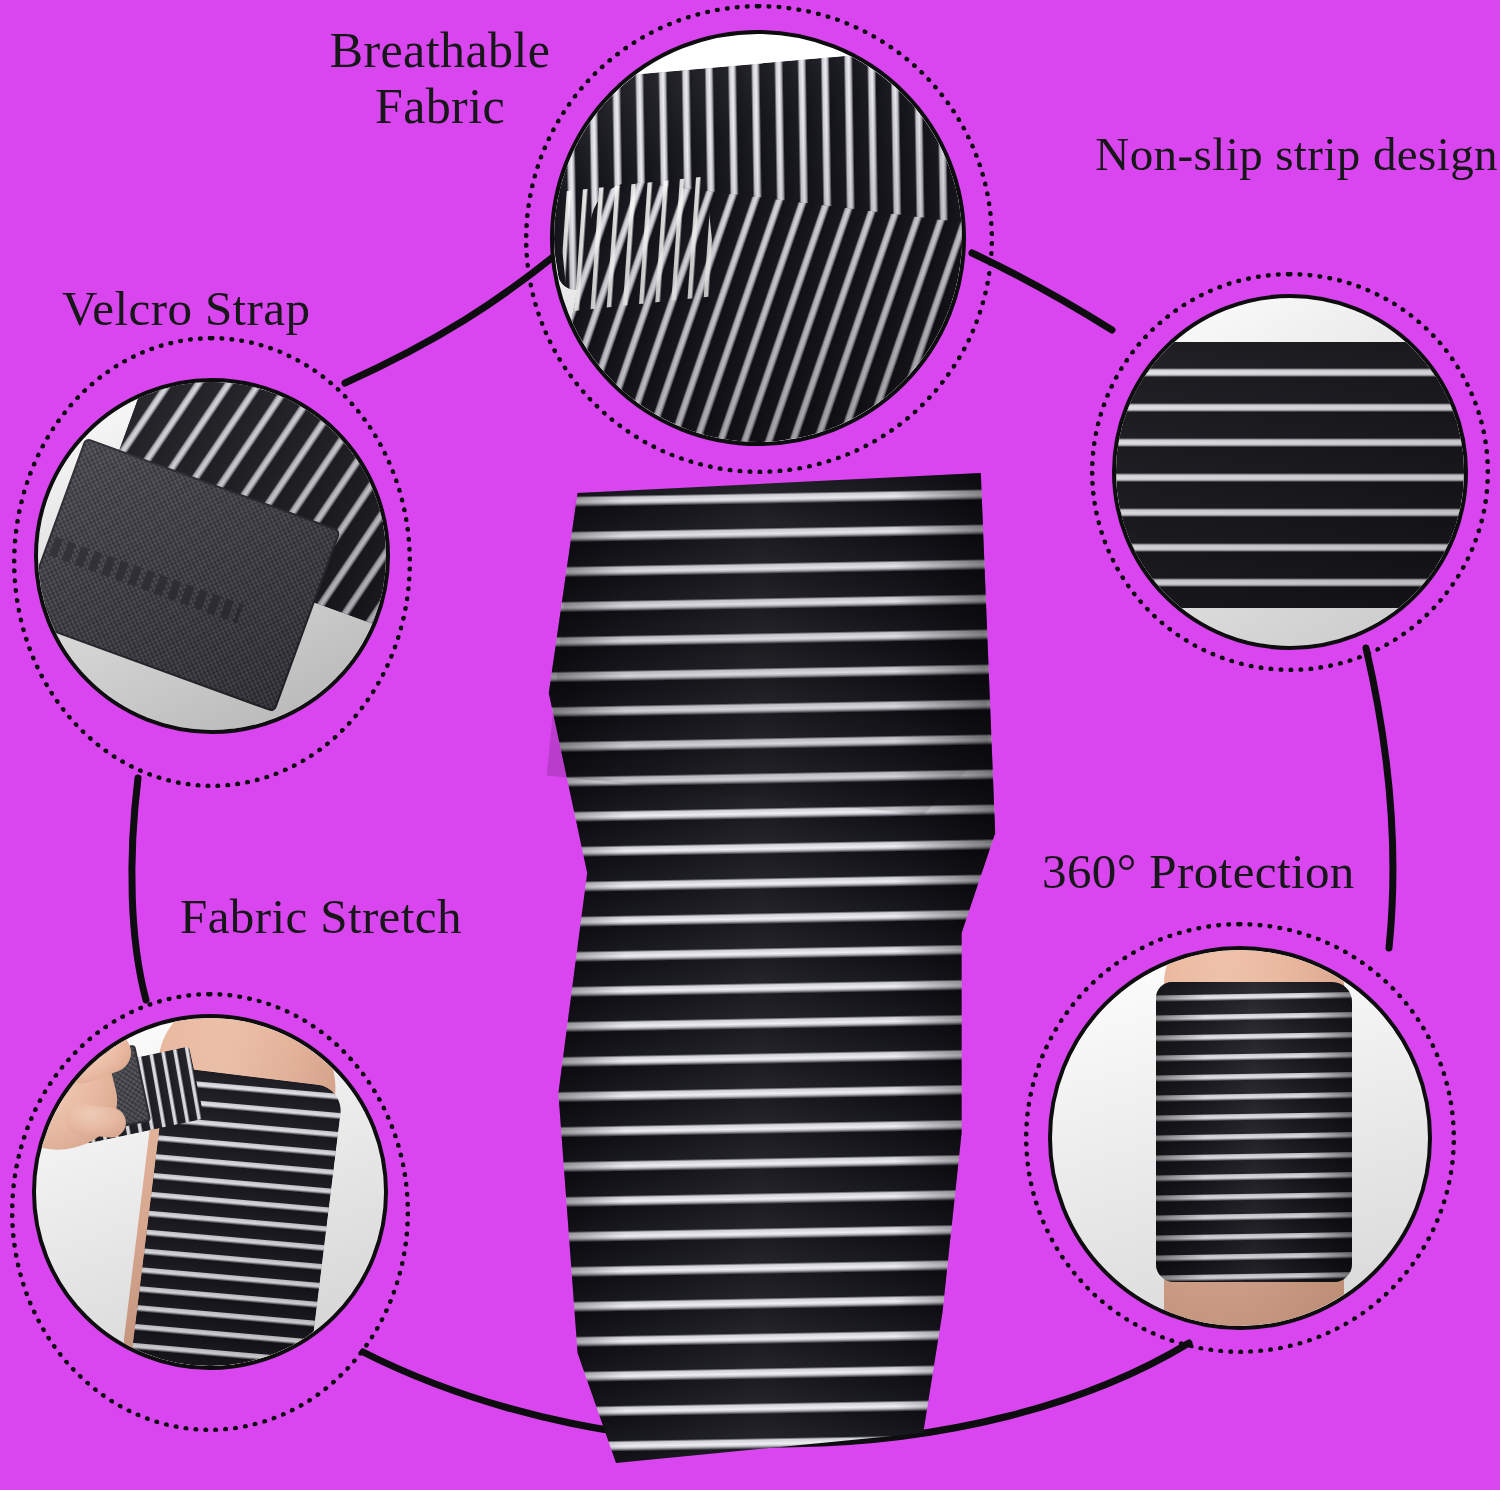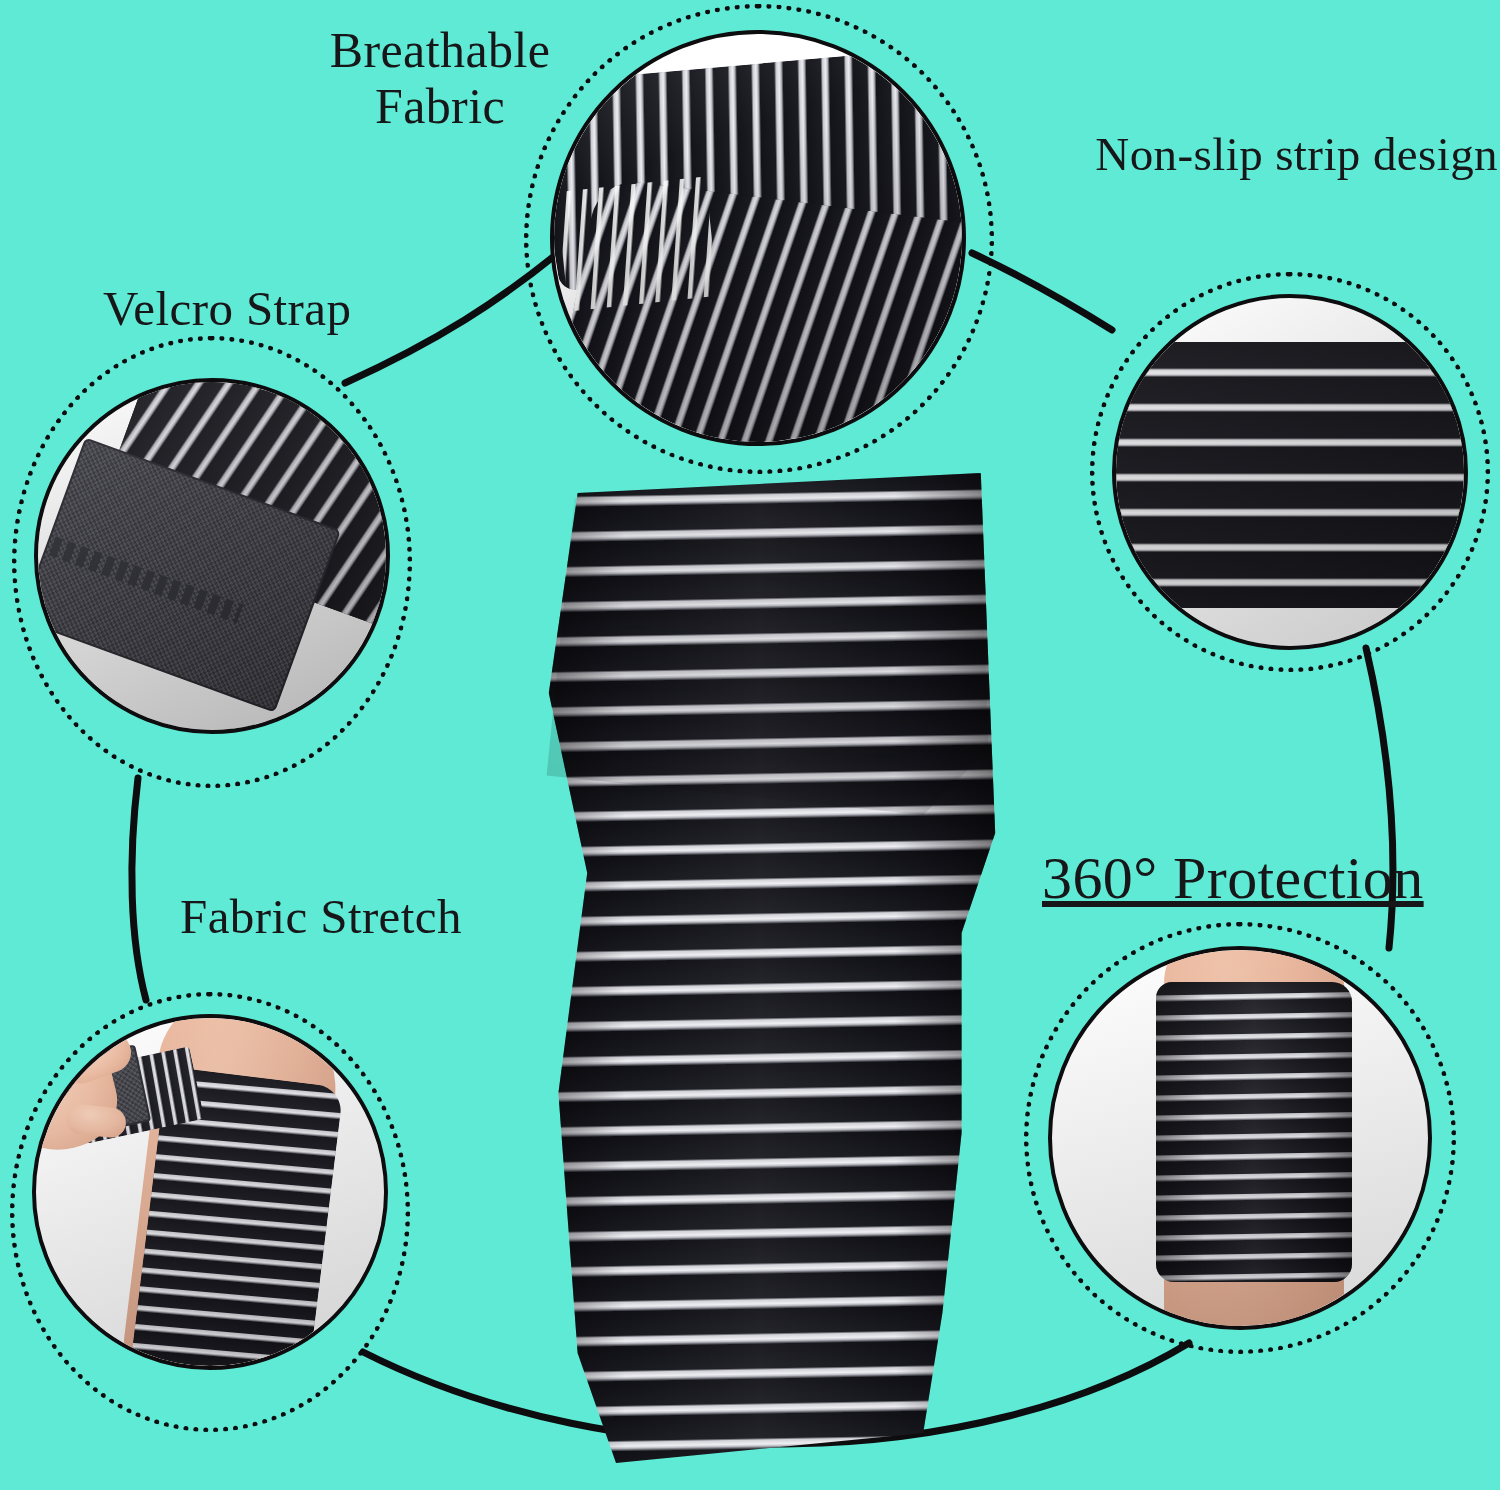--- a/index.html
+++ b/index.html
@@ -7,21 +7,21 @@
     padding: 0;
     background: #ffffff;
   }
   body {
     font-family: "Liberation Serif", "DejaVu Serif", serif;
   }
   .canvas {
     position: relative;
     width: 1500px;
     height: 1490px;
-    background: #5eead4;
+    background: #d946ef;
     overflow: hidden;
   }
 
   
   .label {
     position: absolute;
     color: #17171a;
     font-family: "Liberation Serif", "DejaVu Serif", serif;
     font-weight: 400;
     letter-spacing: 0.4px;
@@ -38,34 +38,32 @@
     left: 1028px; top: 128px;
     width: 470px;
     text-align: right;
     font-size: 47px;
   }
   #label-velcro {
     left: 62px; top: 282px;
     width: 320px;
     text-align: left;
     font-size: 49px;
-    margin-left: 41px;
   }
   #label-stretch {
     left: 180px; top: 890px;
     width: 340px;
     text-align: left;
     font-size: 49px;
   }
   #label-360 {
     left: 1042px; top: 845px;
     width: 400px;
     text-align: left;
-    font-size: 60px;
-    text-decoration: underline;
+    font-size: 49px;
   }
 
   
   .connectors {
     position: absolute;
     left: 0; top: 0;
     width: 1500px; height: 1490px;
     pointer-events: none;
   }
 

